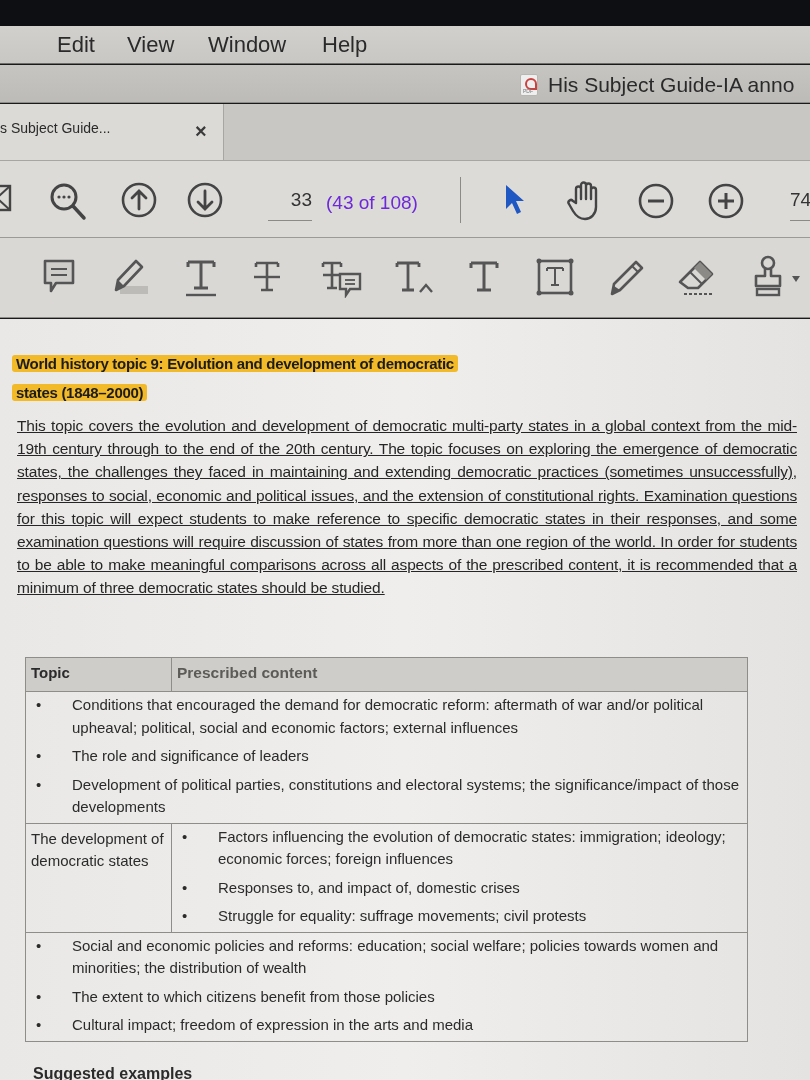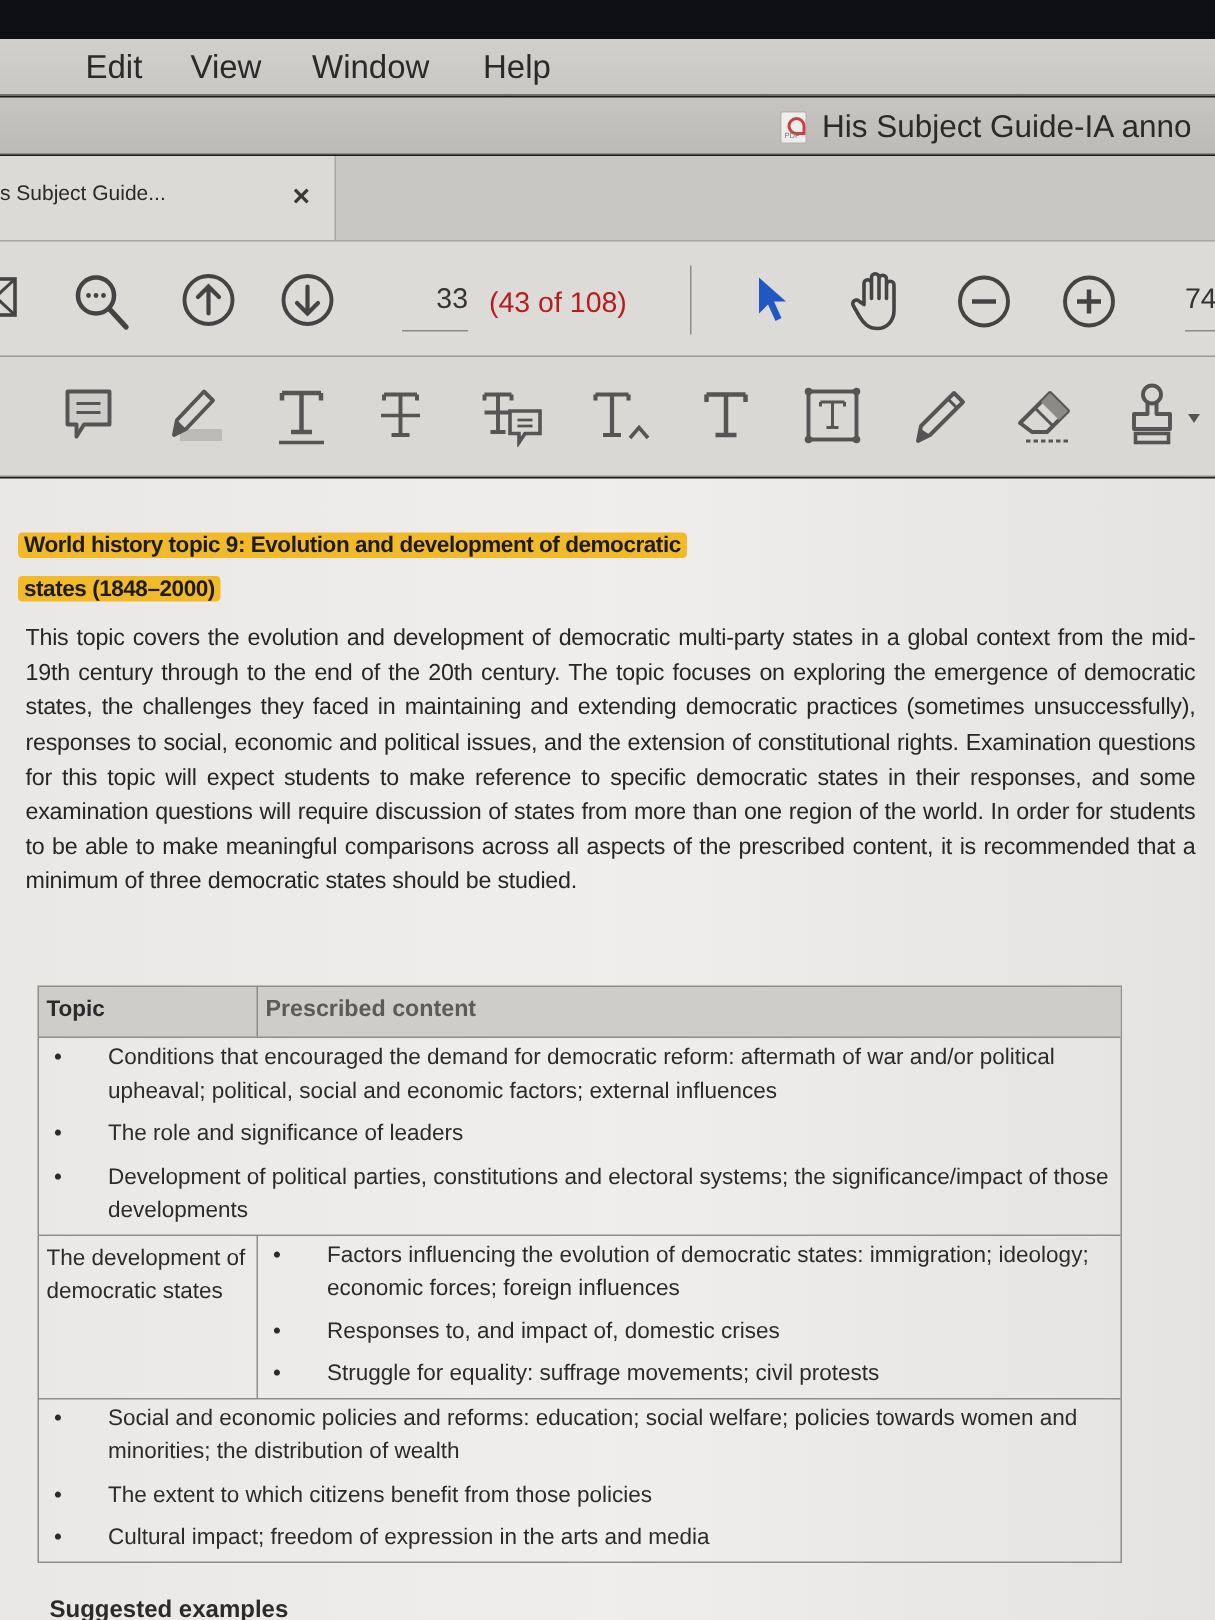--- a/index.html
+++ b/index.html
@@ -27,32 +27,32 @@
   .tab .tab-label { position: absolute; left: 0; top: 16px; font-size: 14px; color: #2a2a2a; white-space: nowrap; }
   .tab .tab-close { position: absolute; left: 195px; top: 16px; font-size: 20px; color: #3a3a3a; font-weight: bold; }
 
   .toolbar1 { position: absolute; left: 0; top: 160px; width: 810px; height: 78px;
     background: #dddbd8; border-top: 1px solid #a8a6a3; border-bottom: 1px solid #9c9a97; }
   .toolbar2 { position: absolute; left: 0; top: 238px; width: 810px; height: 80px;
     background: #dad8d5; border-bottom: 1px solid #8e8c89; }
   .tb-icon { position: absolute; display: flex; align-items: center; justify-content: center; }
   .page-input { position: absolute; left: 268px; top: 28px; width: 44px; height: 32px;
     border-bottom: 1px solid #8c8a87; font-size: 19px; color: #333; text-align: right; font-family: Liberation Sans, sans-serif; }
-  .page-count { position: absolute; left: 326px; top: 31px; font-size: 19px; color: #b91c1c; }
+  .page-count { position: absolute; left: 326px; top: 31px; font-size: 19px; color: #6d28d9; }
   .tb-sep { position: absolute; left: 460px; top: 16px; width: 1px; height: 46px; background: #8c8a87; }
   .zoom-input { position: absolute; left: 790px; top: 28px; width: 40px; height: 32px;
     border-bottom: 1px solid #8c8a87; font-size: 19px; color: #333; }
 
   .page { position: absolute; left: 0; top: 319px; width: 810px; height: 761px;
     background: linear-gradient(90deg, #e9e8e6 0%, #efeeec 50%, #e4e3e1 100%); }
   .heading { position: absolute; left: 12px; top: 30px; font-family: "Liberation Sans Narrow", "Liberation Sans", sans-serif;
     font-weight: bold; font-size: 15px; color: #1c1c1c; line-height: 29px; letter-spacing: -0.3px; }
   .heading span { background: #f2b928; padding: 0 4px; border-radius: 3px; box-decoration-break: clone; -webkit-box-decoration-break: clone; }
   .intro { position: absolute; left: 17px; top: 95px; width: 780px; font-size: 15.5px; line-height: 23.2px; color: #262626;
-    letter-spacing: -0.15px; text-align: justify; }
+    letter-spacing: -0.15px; text-align: justify; text-decoration: underline; }
 
   .table { position: absolute; left: 25px; top: 338px; width: 723px; border: 1px solid #8f8d8a; border-collapse: collapse; }
   .table .thead { display: flex; height: 34px; background: #cfcdca; border-bottom: 1px solid #8f8d8a; }
   .table .th { font-weight: bold; font-size: 15.5px; color: #5d5b58; padding: 6px 5px; }
   .table .th.c1 { width: 146px; border-right: 1px solid #8f8d8a; }
   .table .row { display: flex; border-bottom: 1px solid #8f8d8a; }
   .table .row:last-child { border-bottom: none; }
   .table .c1 { width: 146px; border-right: 1px solid #8f8d8a; padding: 4px 5px; font-size: 15px; line-height: 22px; color: #2b2b2b; }
   .table .c2 { flex: 1; padding: 2px 8px 4px 8px; }
   .bullet { display: flex; font-size: 15px; line-height: 22.5px; color: #2b2b2b; margin-bottom: 6px; }

